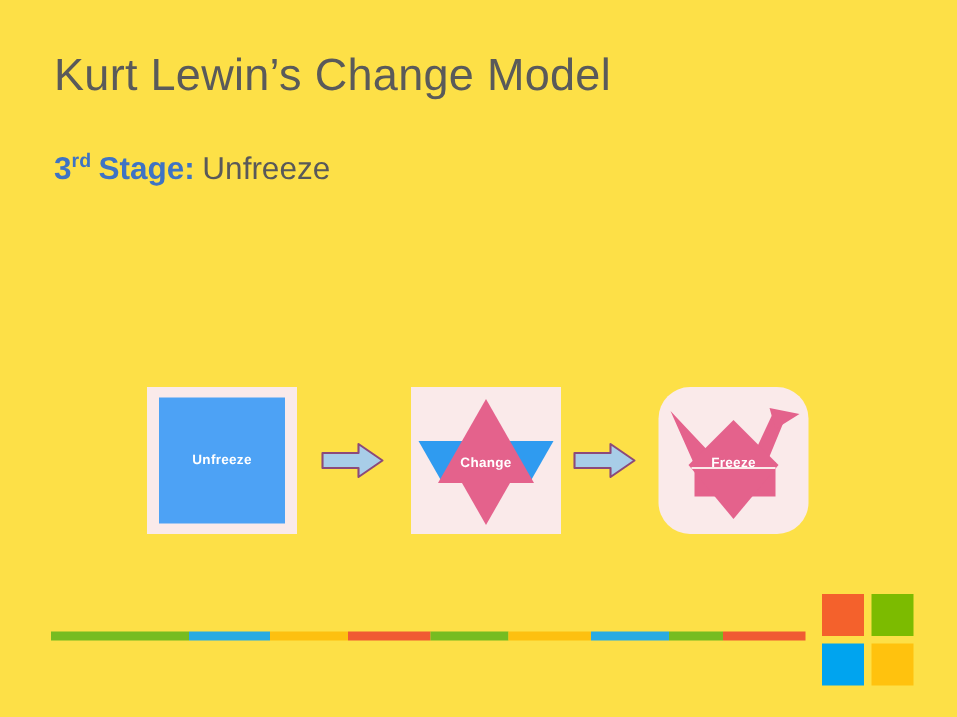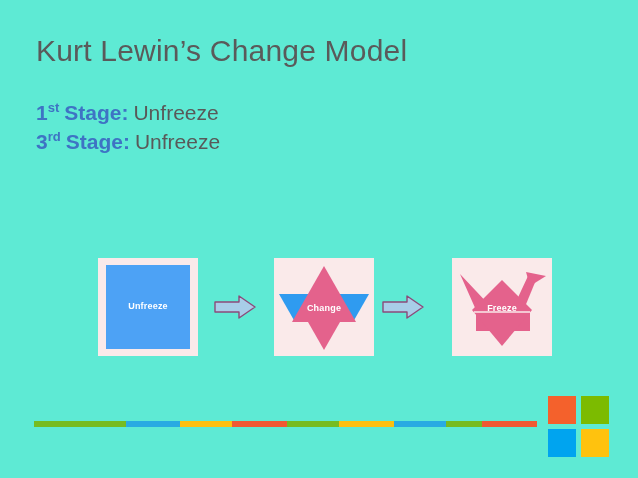--- a/index.html
+++ b/index.html
@@ -12,21 +12,21 @@
     height: 478px;
     position: relative;
     overflow: hidden;
     font-family: "Liberation Sans", sans-serif;
     -webkit-font-smoothing: antialiased;
   }
 
   .slide {
     position: absolute;
     inset: 0;
-    background: #5eead4;
+    background: #fde047;
     text-decoration: underline;
   }
 
   
   .title {
     position: absolute;
     left: 36px;
     top: 34px;
     font-size: 30px;
     font-weight: 400;
@@ -77,21 +77,21 @@
   }
   .panel {
     position: absolute;
     top: 0;
     width: 100px;
     height: 98px;
     background: #faeaea;
   }
   .panel-unfreeze { left: 2px; }
   .panel-change   { left: 178px; }
-  .panel-freeze   { left: 356px; }
+  .panel-freeze   { left: 343px; border-radius: 21px; }
 
   .panel svg { display: block; }
 
   .panel-label {
     position: absolute;
     width: 100%;
     text-align: center;
     color: #ffffff;
     font-size: 9px;
     font-weight: bold;
@@ -143,23 +143,20 @@
 </style>
 </head>
 <body>
 
 <div class="slide">
 
   <div class="title">Kurt Lewin’s Change Model</div>
 
   <div class="stages">
 
-    <div class="stage-line">
-      <span class="stage-num"><span>1</span><sup>st</sup></span><span class="stage-word">Stage:</span><span class="stage-value">Unfreeze</span>
-    </div>
 
 
     <div class="stage-line">
       <span class="stage-num"><span>3</span><sup>rd</sup></span><span class="stage-word">Stage:</span><span class="stage-value">Unfreeze</span>
     </div>
 
   </div>
 
   <div class="diagram">
 

